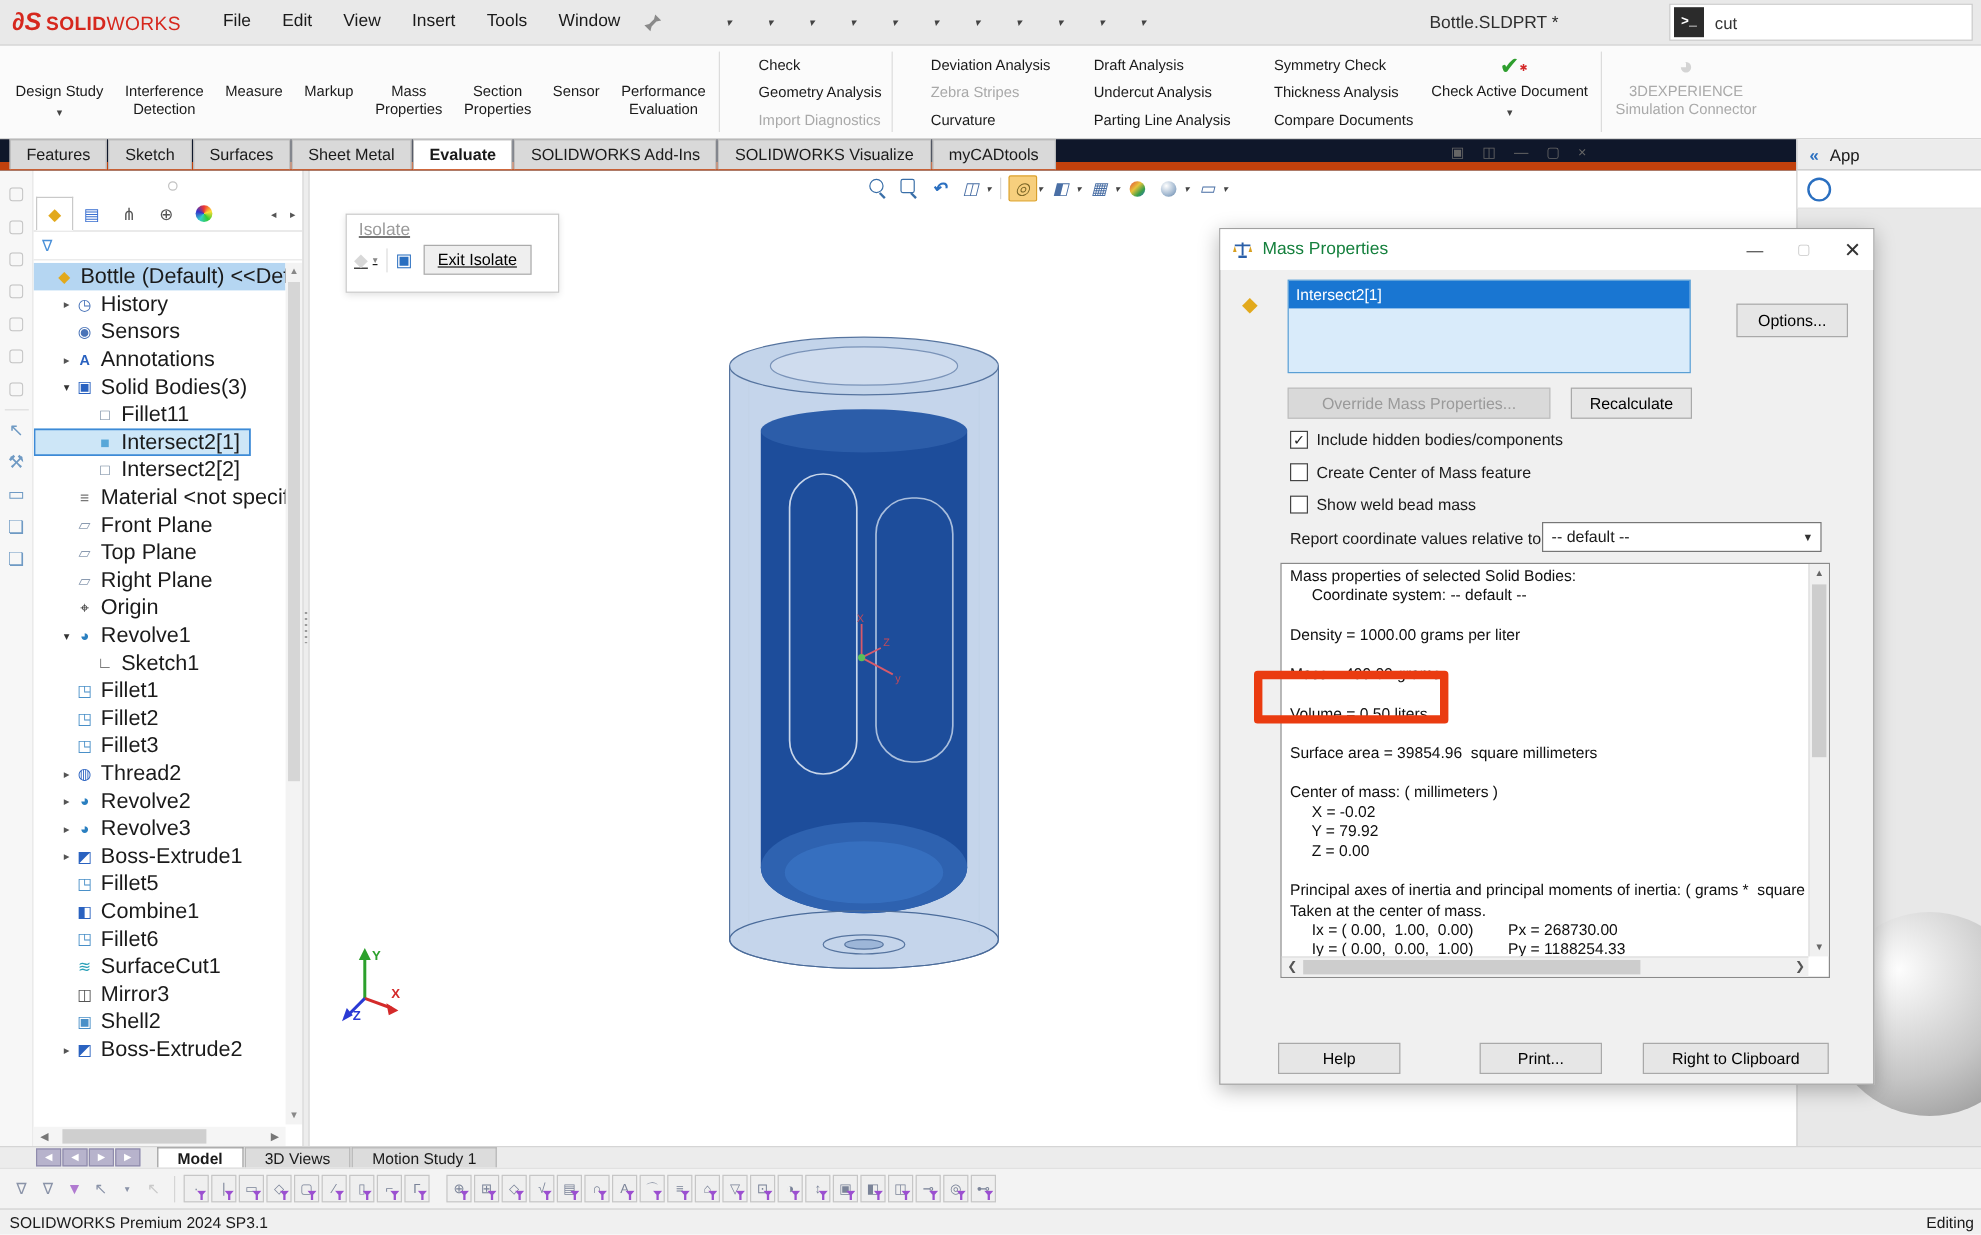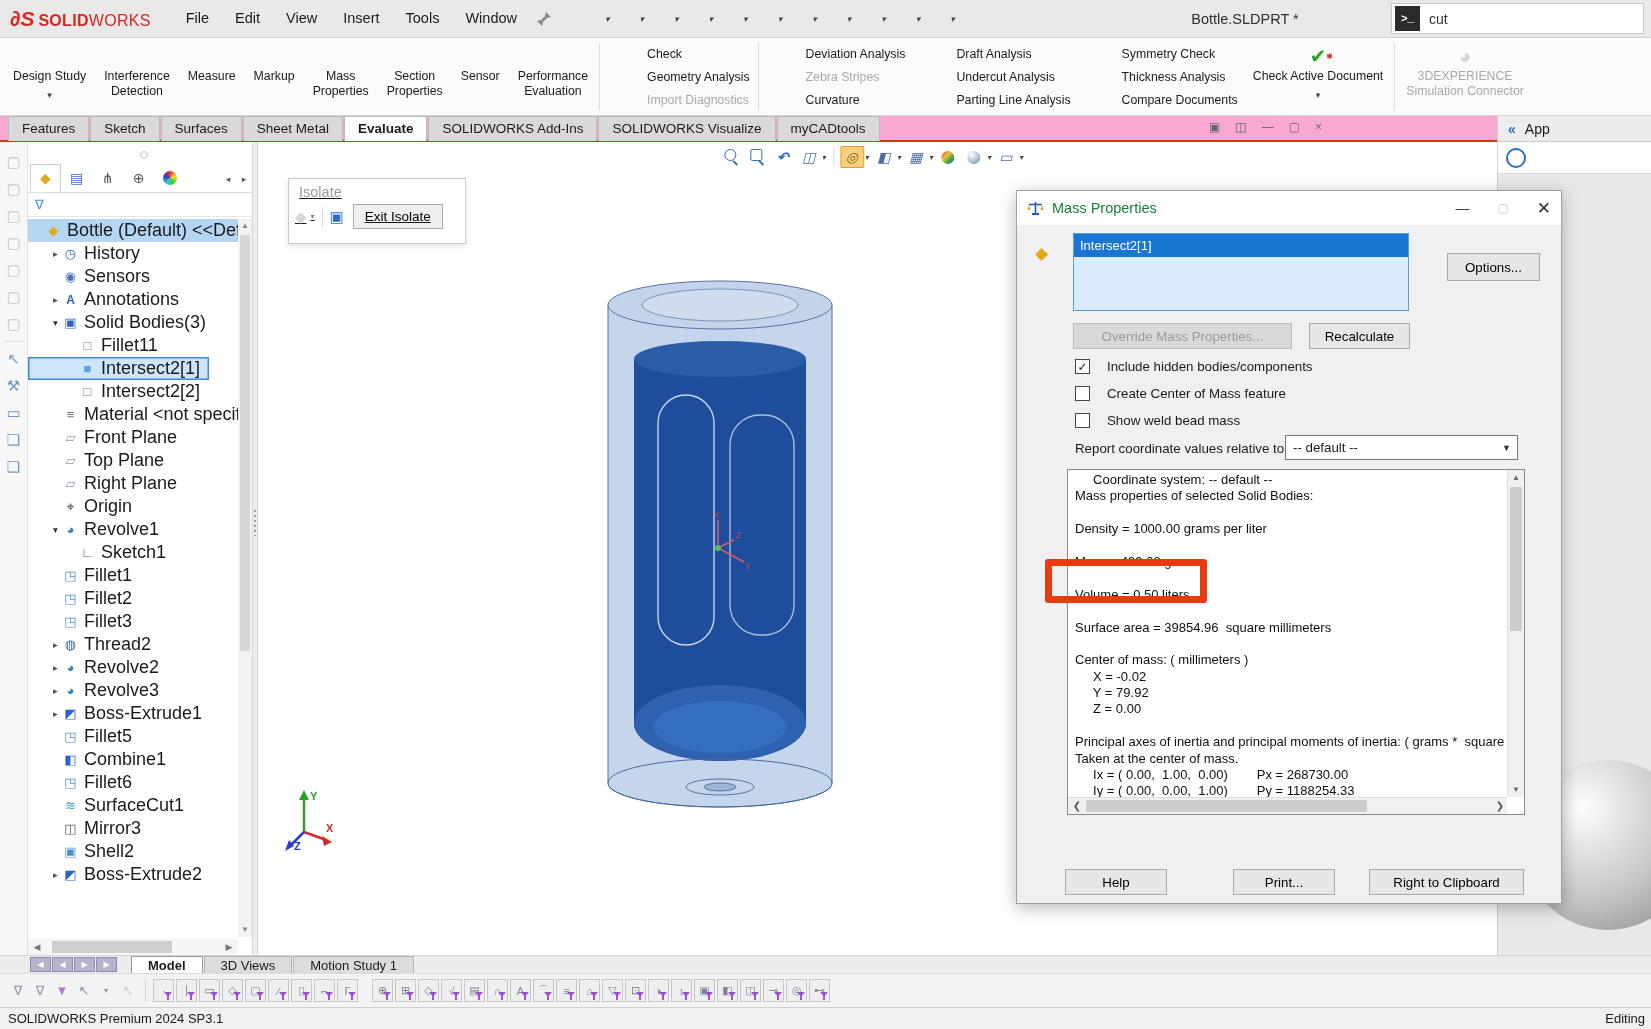--- a/index.html
+++ b/index.html
@@ -38,30 +38,30 @@
   .rsep{width:1px;background:#dcdcdc;margin:5px 2px;}
   .rbig{display:flex;flex-direction:column;align-items:center;padding:6px 9px 1px;cursor:default;}
   .rbig .ric{width:26px;height:25px;font-size:20px;line-height:25px;text-align:center;}
   .rbig .l1,.rbig .l2{font-size:12.3px;line-height:15px;white-space:nowrap;}
   .rbig .crt{visibility:hidden;height:10px;}
   .rbig.caret .crt{visibility:visible;}
   .crt::before{content:"▾";font-size:9px;color:#444;}
   .rbig.disabled,.rrow.disabled{color:#a9a9a9;}
   .rbig.disabled .ric,.rrow.disabled .ric{color:#c0c0c0 !important;filter:grayscale(1);opacity:.65;}
   .rcol{display:flex;flex-direction:column;padding:6px 6px;gap:4px;}
-  .rrow{display:flex;align-items:center;gap:22px;font-size:12.3px;height:19px;white-space:nowrap;cursor:default;}
+  .rrow{display:flex;align-items:center;gap:7px;font-size:12.3px;height:19px;white-space:nowrap;cursor:default;}
   .rrow .ric{width:17px;height:17px;font-size:13px;line-height:17px;text-align:center;flex:none;}
   .ric[data-icon=check-active]{position:relative;}
   .ric[data-icon=check-active]::before{content:"✔";color:#2e9e2e;}
   .ric[data-icon=check-active]::after{content:"✱";color:#d42a2a;font-size:8px;position:absolute;right:-2px;bottom:0;}
   .ric[data-icon=threedx]::before{content:"◕";color:#c0c0c0;}
 
   
-  .tabrow{position:absolute;top:116px;left:0;right:154px;height:26px;background:#f9a8d4;
-    border-bottom:2px solid #c2410c;display:flex;align-items:flex-start;z-index:7;}
+  .tabrow{position:absolute;top:116px;left:0;right:154px;height:26px;background:#0f172a;
+    border-bottom:7px solid #c2410c;display:flex;align-items:flex-start;z-index:7;}
   .rtab{height:25px;line-height:23px;padding:0 13px;font-size:13.5px;background:#d9d9d9;
     border:1px solid #b9b9b9;border-bottom:none;margin-right:1px;cursor:default;white-space:nowrap;}
   .rtab:first-of-type{margin-left:8px;}
   .rtab.active{background:#fff;font-weight:bold;}
   .winctl{position:absolute;right:175px;top:4px;display:flex;gap:15px;color:#666;font-size:12px;}
   .winctl span{cursor:default;}
   .tp-header{position:absolute;top:116px;right:0;width:154px;height:26px;background:#ececec;
     border-bottom:1px solid #c8c8c8;border-left:1px solid #cfcfcf;display:flex;align-items:center;
     gap:9px;padding-left:10px;font-size:14px;z-index:7;}
   .tp-header .chev{color:#2a6fc0;font-weight:bold;}
@@ -188,21 +188,21 @@
   .mp-part{position:absolute;left:18px;top:52px;font-size:17px;color:#e2a91c;}
   .mp-list{position:absolute;left:56px;top:42px;width:336px;height:78px;background:#d9ebfa;
     border:1px solid #5a9fd4;}
   .mp-list .row{height:23px;background:#1976d2;color:#fff;font-size:13px;line-height:23px;padding-left:6px;}
   .btn{position:absolute;background:#e6e6e6;border:1px solid #a9a9a9;font-size:13.3px;
     font-family:"Liberation Sans",sans-serif;display:flex;align-items:center;justify-content:center;cursor:default;}
   .btn.disabled{background:#d9d9d9;color:#9a9a9a;border-color:#bdbdbd;}
   .mp-options{left:430px;top:62px;width:93px;height:28px;}
   .mp-override{left:56px;top:132px;width:219px;height:26px;}
   .mp-recalc{left:292px;top:132px;width:101px;height:26px;}
-  .mp-check{position:absolute;left:58px;display:flex;align-items:center;gap:17px;font-size:13.3px;}
+  .mp-check{position:absolute;left:58px;display:flex;align-items:center;gap:7px;font-size:13.3px;}
   .mp-check .box{width:15px;height:15px;border:1px solid #444;background:#fff;flex:none;
     display:flex;align-items:center;justify-content:center;font-size:12px;color:#222;}
   .mp-check.checked .box::before{content:"✓";}
   .mp-report-label{position:absolute;left:58px;top:250px;font-size:13.3px;}
   .mp-combo{position:absolute;left:268px;top:244px;width:233px;height:25px;background:#fff;
     border:1px solid #767676;display:flex;align-items:center;font-size:13.3px;padding-left:7px;}
   .mp-combo .car{position:absolute;right:6px;font-size:9px;color:#333;}
   .mp-results{position:absolute;left:50px;top:278px;width:458px;height:346px;background:#fff;
     border:1px solid #8a8a8a;overflow:hidden;}
   .mp-text{position:absolute;left:0;top:2px;right:17px;bottom:17px;overflow:hidden;padding-left:7px;}
@@ -884,22 +884,22 @@
   </div>
 
   <div class="mp-report-label">Report coordinate values relative to:</div>
   <div class="mp-combo">
     <span>-- default --</span>
     <span class="car">▼</span>
   </div>
 
   <div class="mp-results">
     <div class="mp-text">
-      <div class="mline">     Coordinate system: -- default --</div>
-        <div class="mline">Mass properties of selected Solid Bodies:</div>
+      <div class="mline">Mass properties of selected Solid Bodies:</div>
+        <div class="mline">     Coordinate system: -- default --</div>
         <div class="mline"></div>
         <div class="mline">Density = 1000.00 grams per liter</div>
         <div class="mline"></div>
         <div class="mline">Mass = 499.02 grams</div>
         <div class="mline"></div>
         <div class="mline">Volume = 0.50 liters</div>
         <div class="mline"></div>
         <div class="mline">Surface area = 39854.96  square millimeters</div>
         <div class="mline"></div>
         <div class="mline">Center of mass: ( millimeters )</div>

